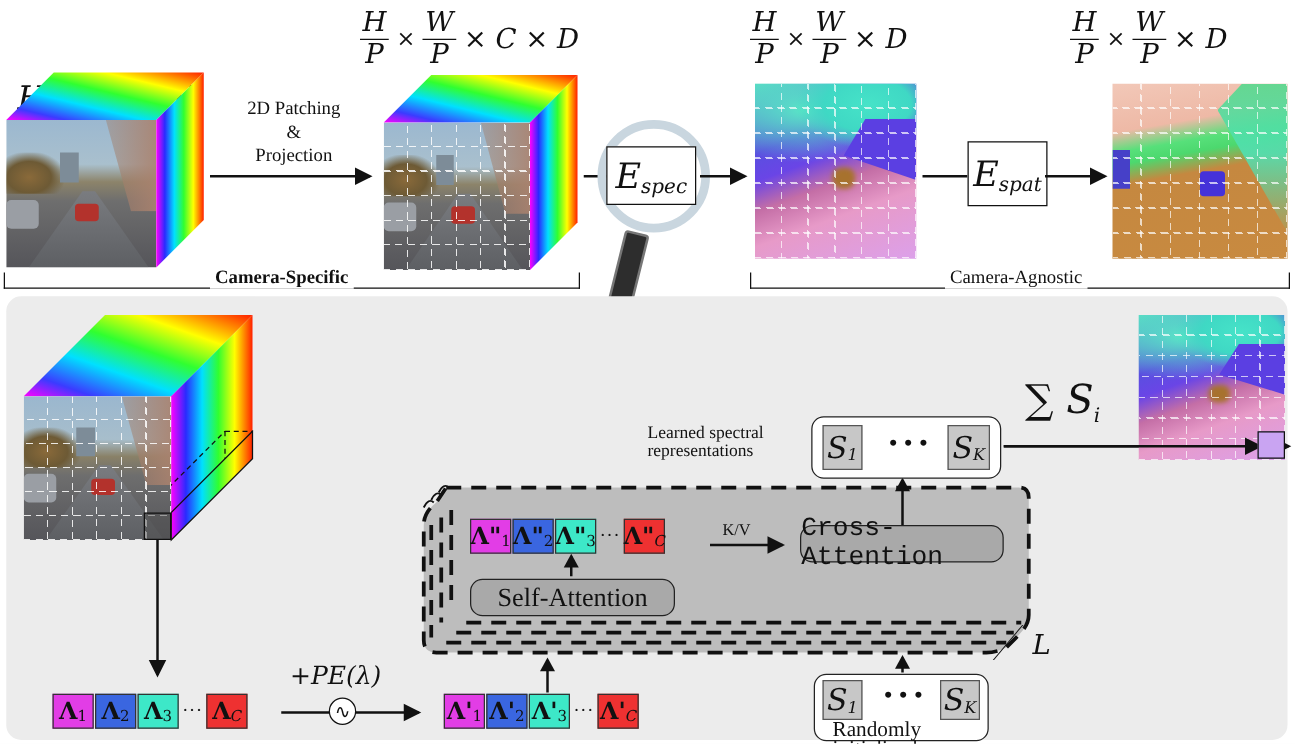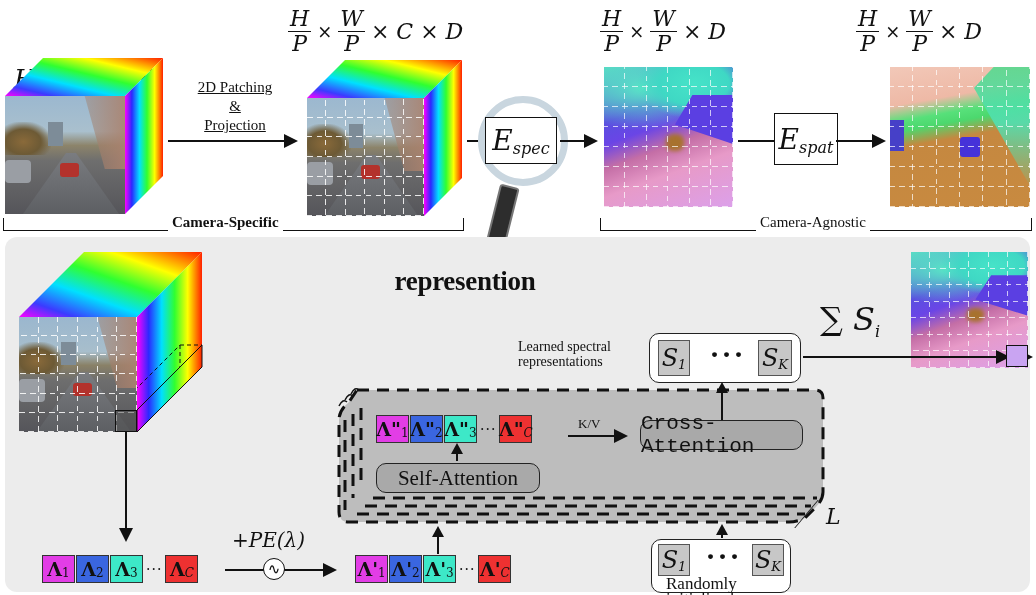--- a/index.html
+++ b/index.html
@@ -122,21 +122,21 @@
         <div class="trees-l"></div>
         <div class="bldg"></div>
         <div class="trees-r"></div>
         <div class="road"></div>
         <div class="car-grey"></div>
         <div class="car-red"></div>
       </div>
   </div>
 </div>
 
-<div class="abs small" style="left:180px;top:78px;width:110px;text-align:center;font-size:15px;line-height:19px;text-decoration:underline;">
+<div class="abs small" style="left:180px;top:78px;width:110px;text-align:center;font-size:15px;line-height:19px;">
   <div>2D Patching</div>
   <div>&amp;</div>
   <div>Projection</div>
 </div>
 <div class="arrow" style="left:168px;top:140px;width:128px;"></div>
 
 <div class="abs dimlabel math" style="left:288px;top:8px;">
   <span class="frac">
       <span class="num">H</span>
       <span class="den">P</span>
@@ -228,21 +228,20 @@
   </div>
 <div class="bracket-label" style="left:168px;top:214px;font-weight:bold;">Camera-Specific</div>
 <div class="bracket" style="left:600px;top:218px;width:430px;">
     <div class="tick"></div>
   </div>
 <div class="bracket-label" style="left:756px;top:214px;">Camera-Agnostic</div>
 
 <div class="panel"></div>
 
 <div class="title" style="left:300px;top:266px;width:330px;">
-  <div>represention</div>
 </div>
 
 <div class="cube" style="left:19px;top:252px;width:183px;height:180px;">
   <svg width="183" height="180">
     <polygon points="0,65 65,0 183,0 118,65" fill="url(#topg1)"></polygon>
     <polygon points="118,65 183,0 183,115 118,180" fill="url(#sideg1)"></polygon>
     <polygon points="118,158 183,93 183,115 118,180" fill="none" stroke="#111" stroke-width="1"></polygon>
     <line x1="96" y1="158" x2="161" y2="93" stroke="#111" stroke-dasharray="4,3" stroke-width="1"></line>
     <line x1="161" y1="93" x2="183" y2="93" stroke="#111" stroke-dasharray="4,3" stroke-width="1"></line>
     <line x1="161" y1="93" x2="161" y2="115" stroke="#111" stroke-dasharray="4,3" stroke-width="1"></line>

